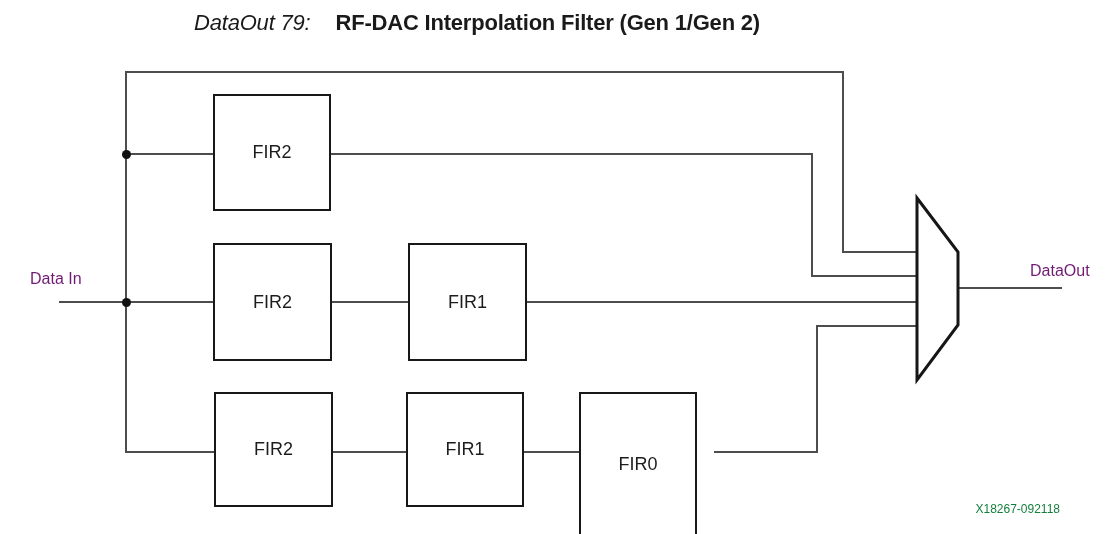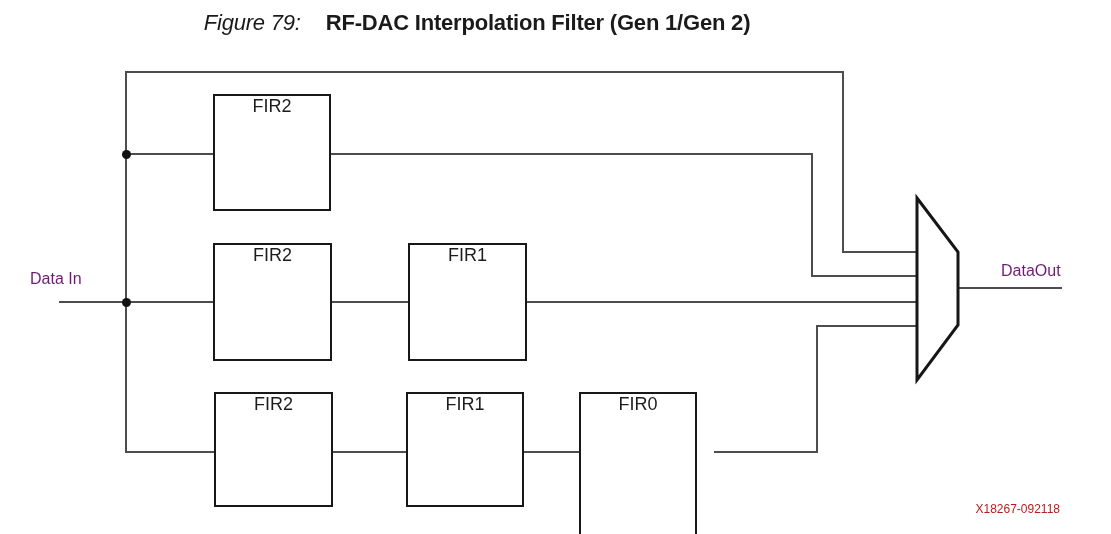--- a/index.html
+++ b/index.html
@@ -42,51 +42,52 @@
     width: 9px; height: 9px;
     border-radius: 50%;
     background: #111111;
   }
   .block {
     position: absolute;
     box-sizing: border-box;
     border: 2.5px solid #181818;
     background: #ffffff;
     display: flex;
+    align-items: center;
     justify-content: center;
     font-size: 18px;
     color: #1c1c1c;
   }
   .mux {
     position: absolute;
     left: 899px; top: 188px;
   }
   .io-label {
     position: absolute;
     font-size: 16px;
     color: #701a75;
     white-space: nowrap;
   }
   .watermark {
     position: absolute;
     left: 935px; top: 502px;
     width: 125px;
     text-align: right;
     font-size: 12px;
-    color: #b91c1c;
+    color: #15803d;
     white-space: nowrap;
   }
 </style>
 </head>
 <body>
 
 <div class="page">
 
   <div class="figure-caption">
-    <span class="fig-num">Figure 79:</span><span class="fig-title">RF-DAC Interpolation Filter (Gen 1/Gen 2)</span>
+    <span class="fig-num">DataOut 79:</span><span class="fig-title">RF-DAC Interpolation Filter (Gen 1/Gen 2)</span>
   </div>
 
   <div class="wire v" style="left:125px; top:71px; height:382px;"></div>
   <div class="wire h" style="left:125px; top:71px; width:719px;"></div>
   <div class="wire v" style="left:842px; top:71px; height:182px;"></div>
   <div class="wire h" style="left:842px; top:251px; width:77px;"></div>
 
   <div class="wire h" style="left:59px; top:301px; width:156px;"></div>
 
   <div class="wire h" style="left:125px; top:153px; width:90px;"></div>
@@ -128,17 +129,17 @@
   </div>
   <div class="block" style="left:579px; top:392px; width:118px; height:145px;">
     <span>FIR0</span>
   </div>
 
   <svg class="mux" width="80" height="200" viewBox="0 0 80 200">
     <polygon points="18,10 59,64 59,137 18,192" fill="#ffffff" stroke="#161616" stroke-width="3" stroke-linejoin="miter"></polygon>
   </svg>
 
   <div class="io-label" style="left:30px; top:270px;">Data In</div>
-  <div class="io-label" style="left:1001px; top:262px;">DataOut</div>
+  <div class="io-label" style="left:1030px; top:262px;">DataOut</div>
 
   <div class="watermark">X18267-092118</div>
 
 </div>
 
 </body></html>

